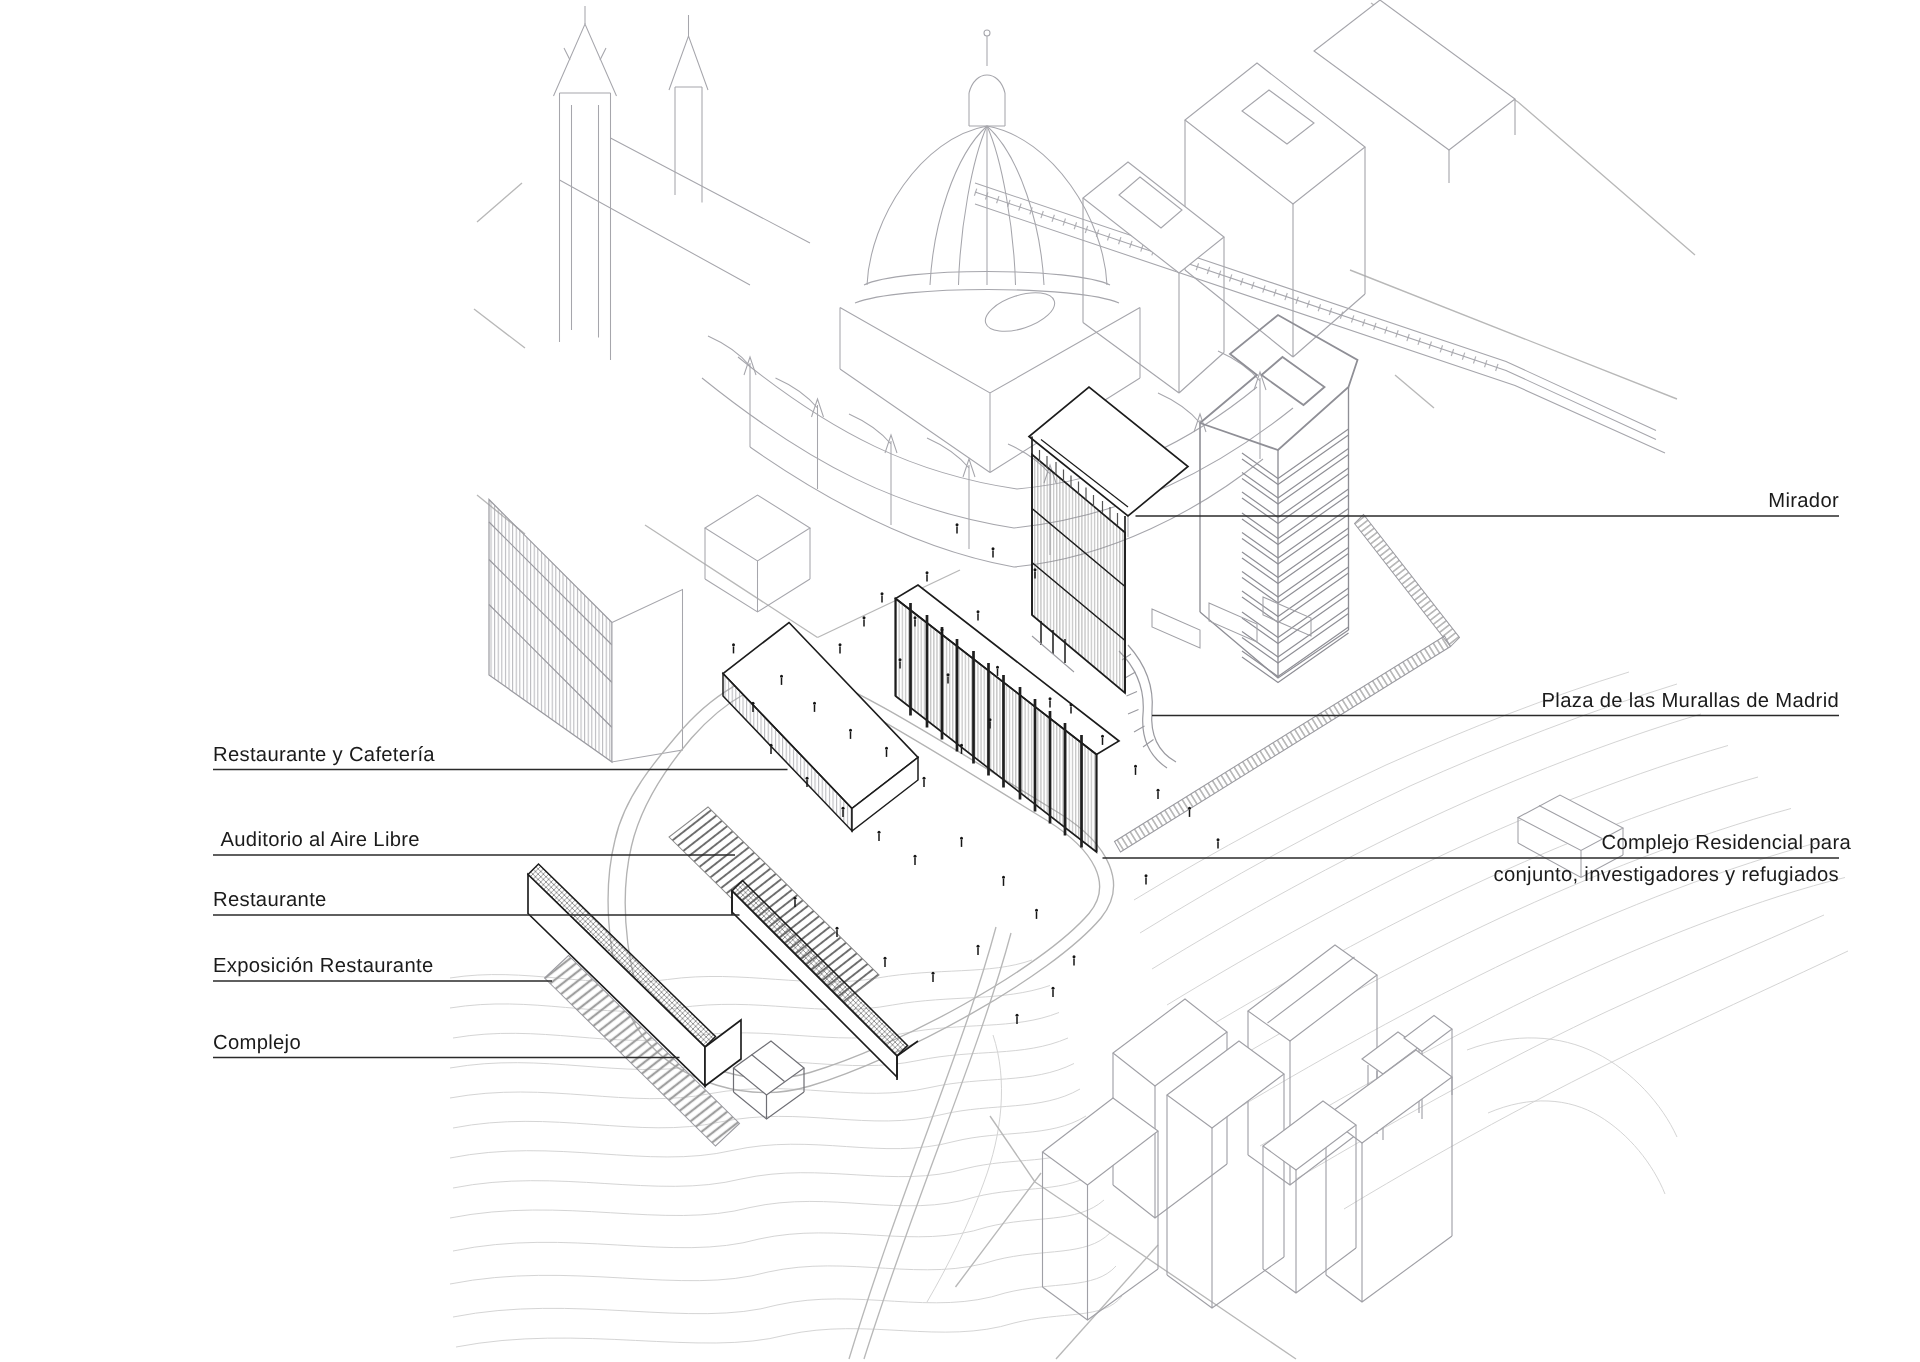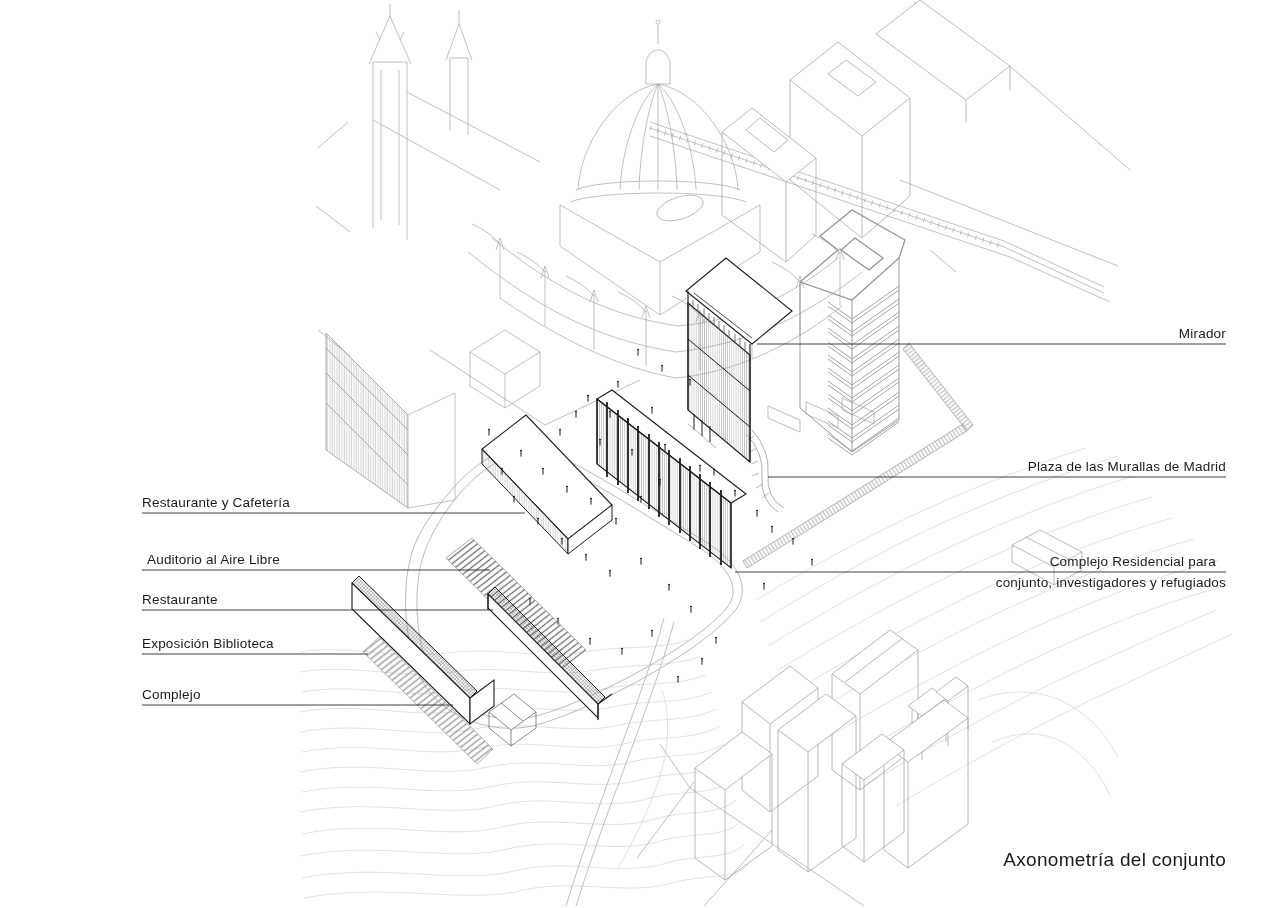--- a/index.html
+++ b/index.html
@@ -334,23 +334,22 @@
   <line x1="142" y1="705" x2="453" y2="705"></line>
   <line x1="757" y1="344" x2="1226" y2="344"></line>
   <line x1="768" y1="477" x2="1226" y2="477"></line>
   <line x1="735" y1="572" x2="1226" y2="572"></line>
 </g>
 </svg>
 
 <div class="lbl" style="left:142px;top:494px;">Restaurante y Cafetería</div>
 <div class="lbl" style="left:128px;top:551px;margin-left:19px;">Auditorio al Aire Libre</div>
 <div class="lbl" style="left:142px;top:591px;">Restaurante</div>
-<div class="lbl" style="left:142px;top:635px;">Exposición Biblioteca</div>
+<div class="lbl" style="left:142px;top:635px;">Exposición Restaurante</div>
 <div class="lbl" style="left:142px;top:686px;">Complejo</div>
 
 <div class="lbl right" style="right:54px;top:325px;">Mirador</div>
 <div class="lbl right" style="right:54px;top:458px;">Plaza de las Murallas de Madrid</div>
-<div class="lbl right" style="right:64px;top:553px;">Complejo Residencial para</div>
+<div class="lbl right" style="right:46px;top:553px;">Complejo Residencial para</div>
 <div class="lbl right" style="right:54px;top:574px;">conjunto, investigadores y refugiados</div>
 
-<div id="title" style="right:54px;top:849px;">Axonometría del conjunto</div>
 
 </div>
 
 </body></html>

